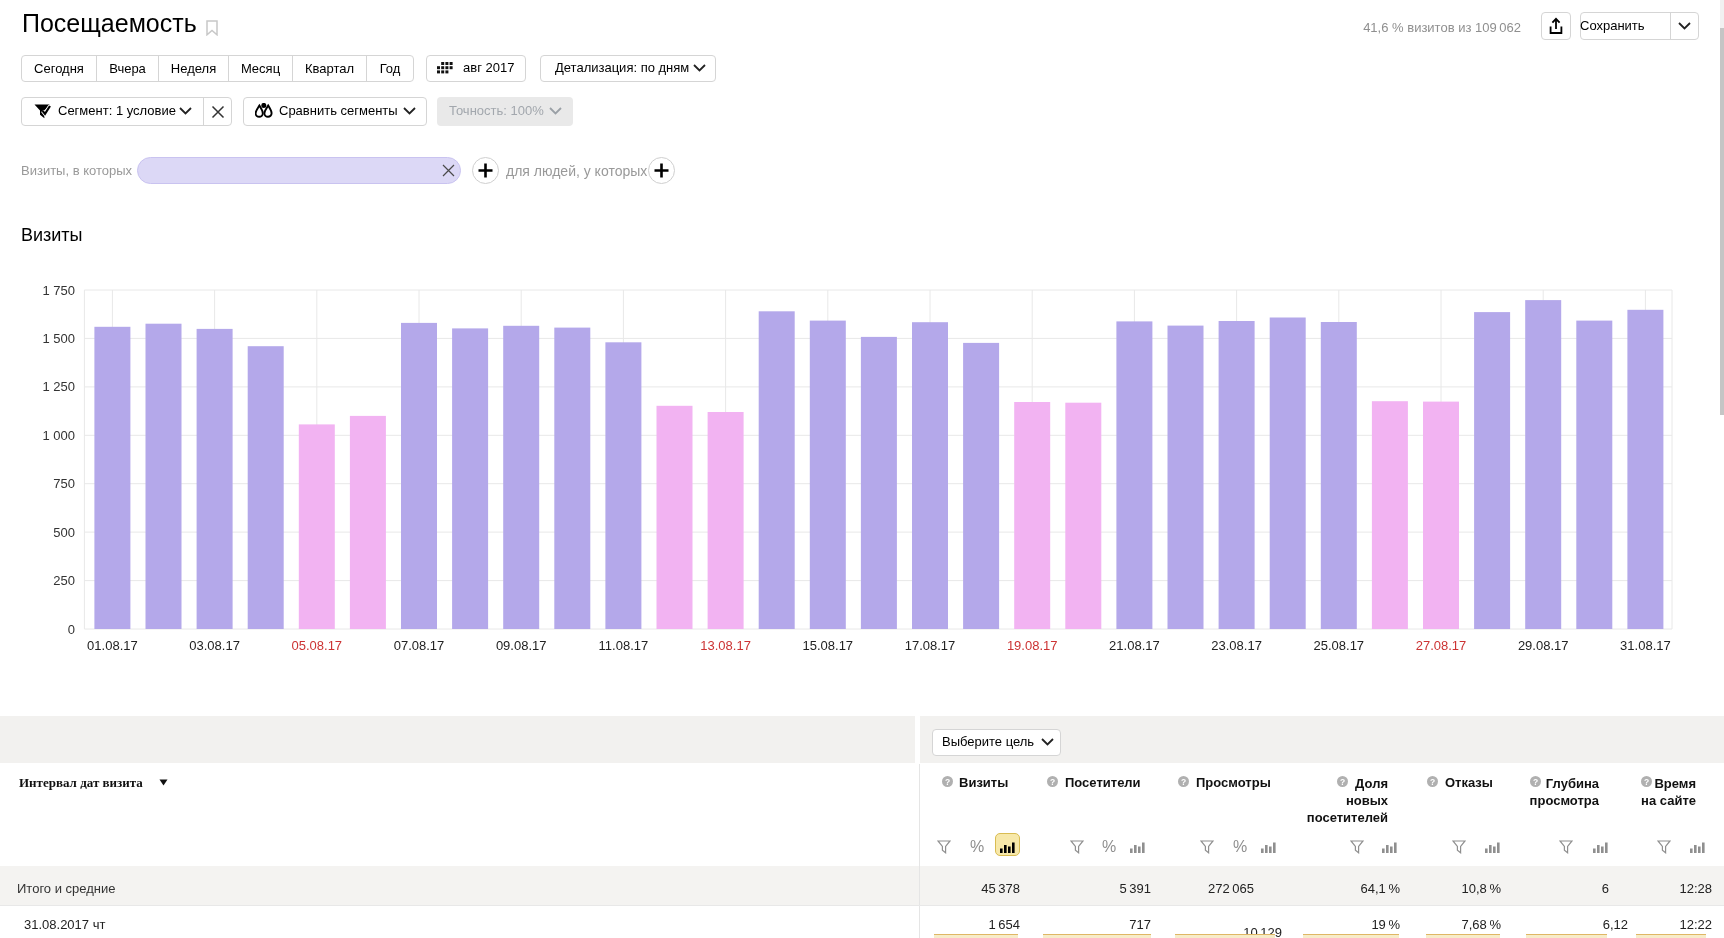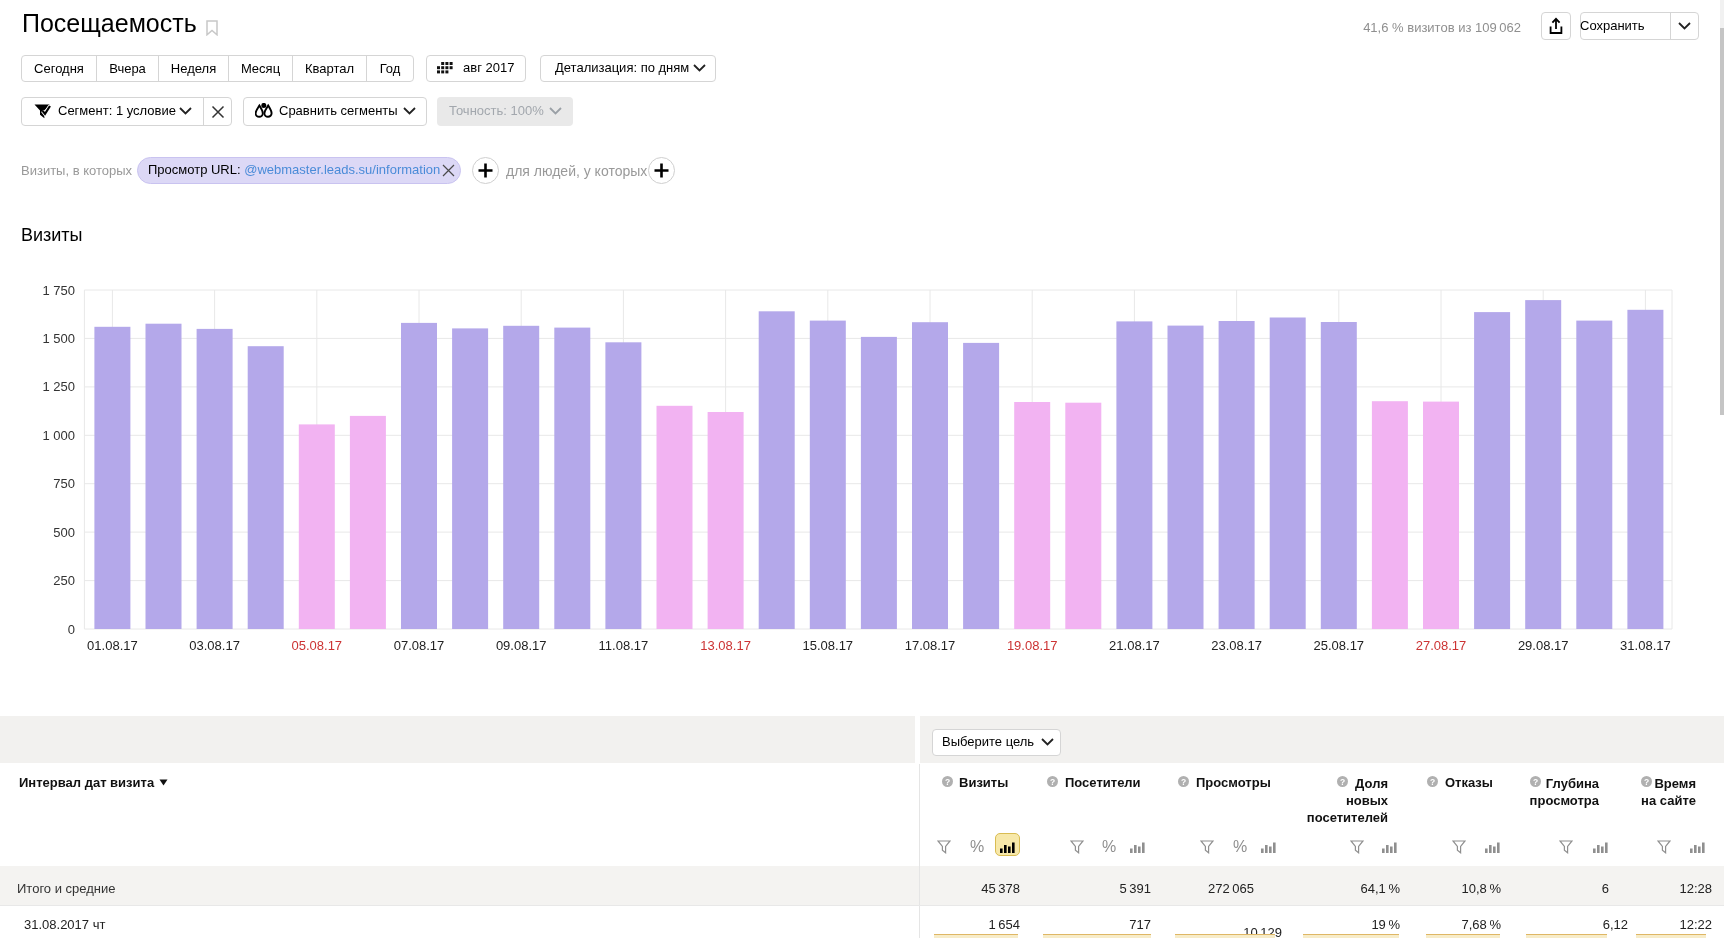--- a/index.html
+++ b/index.html
@@ -92,21 +92,20 @@
       <path d="M1 1 L6.5 6.5 L12 1" fill="none" stroke="#222" stroke-width="1.8"></path>
     </svg>
 <div class="abs" style="left:437px;top:97px;width:136px;height:29px;background:#e9e9e9;border-radius:4px;"></div>
 <div class="abs" style="left:449px;top:97px;height:29px;line-height:28px;font-size:13px;color:#a2a7ad;">Точность: 100%</div>
 <svg class="abs" style="left:549px;top:107px" width="13" height="8" viewBox="0 0 13 8">
       <path d="M1 1 L6.5 6.5 L12 1" fill="none" stroke="#9aa0a6" stroke-width="1.8"></path>
     </svg>
 
 <div class="abs" style="left:21px;top:163px;font-size:13px;color:#999;">Визиты, в которых</div>
 <div class="abs" style="left:137px;top:157px;width:324px;height:27px;background:#dcd8f6;border:1px solid #c9c3f0;border-radius:14px;"></div>
-<div class="abs" style="left:148px;top:157px;height:27px;line-height:26px;font-size:13px;color:#000;">Просмотр URL: <span style="color:#4a8bd8">@webmaster.leads.su/information</span></div>
 <svg class="abs" style="left:442px;top:164px" width="13" height="13" viewBox="0 0 13 13">
       <path d="M1 1 L12 12 M12 1 L1 12" stroke="#4a4a4a" stroke-width="1.2"></path>
     </svg>
 <div class="abs" style="left:472px;top:157px;width:27px;height:27px;border:1px solid #cfcfcf;border-radius:50%;"></div>
 <svg class="abs" style="left:478px;top:163px" width="15" height="15" viewBox="0 0 15 15">
       <path d="M7.5 0.5 V14.5 M0.5 7.5 H14.5" stroke="#000" stroke-width="2.6"></path>
     </svg>
 <div class="abs" style="left:506px;top:163px;font-size:14px;color:#999;">для людей, у которых</div>
 <div class="abs" style="left:648px;top:157px;width:27px;height:27px;border:1px solid #cfcfcf;border-radius:50%;"></div>
 <svg class="abs" style="left:654px;top:163px" width="15" height="15" viewBox="0 0 15 15">
@@ -199,21 +198,21 @@
     </svg>
 
 <div class="abs" style="left:0;top:716px;width:915px;height:47px;background:#f2f1ef;"></div>
 <div class="abs" style="left:920px;top:716px;width:804px;height:47px;background:#f2f1ef;"></div>
 <div class="btn" style="left:932px;top:729px;width:129px;height:27px;"></div>
 <div class="abs t13" style="left:942px;top:729px;height:27px;line-height:26px;">Выберите цель</div>
 <svg class="abs" style="left:1041px;top:738px" width="13" height="8" viewBox="0 0 13 8">
       <path d="M1 1 L6.5 6.5 L12 1" fill="none" stroke="#222" stroke-width="1.8"></path>
     </svg>
 
-<div class="abs hdr" style="left:19px;top:775px;">Интервал дат визита</div>
+<div class="abs hdr" style="left:19px;top:775px;font-family:Liberation Serif, serif;">Интервал дат визита</div>
 <svg class="abs" style="left:159px;top:779px" width="9" height="7" viewBox="0 0 9 7">
       <path d="M0.5 0.5 H8.5 L4.5 6.5 Z" fill="#111"></path>
     </svg>
 <svg class="abs" style="left:942px;top:776px" width="11" height="11" viewBox="0 0 11 11">
       <circle cx="5.5" cy="5.5" r="5.5" fill="#b0b0b0"></circle>
       <text x="5.5" y="8.6" text-anchor="middle" font-size="8.5" font-weight="bold" fill="#fff" font-family="Liberation Sans, sans-serif">?</text>
     </svg>
 <div class="abs hdr" style="left:959px;top:775px;">Визиты</div>
 <svg class="abs" style="left:1047px;top:776px" width="11" height="11" viewBox="0 0 11 11">
       <circle cx="5.5" cy="5.5" r="5.5" fill="#b0b0b0"></circle>

